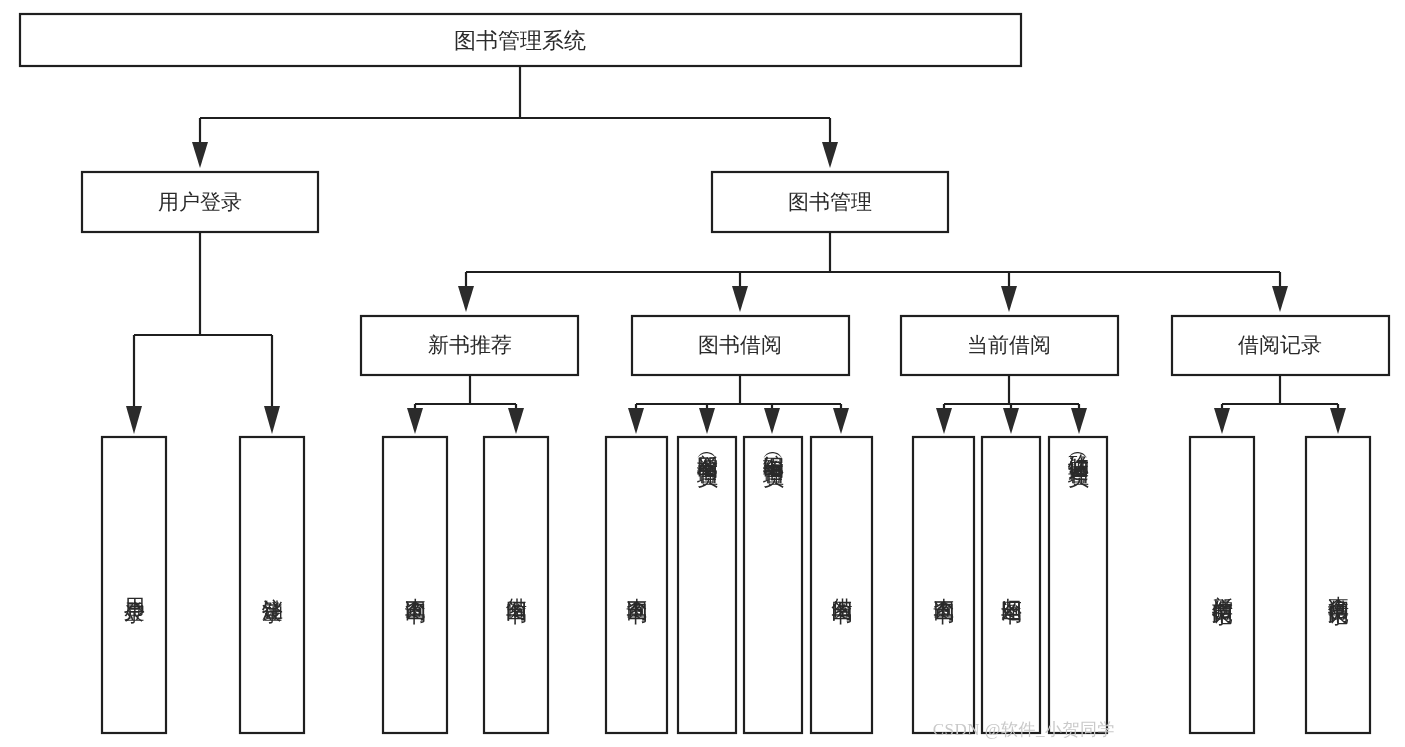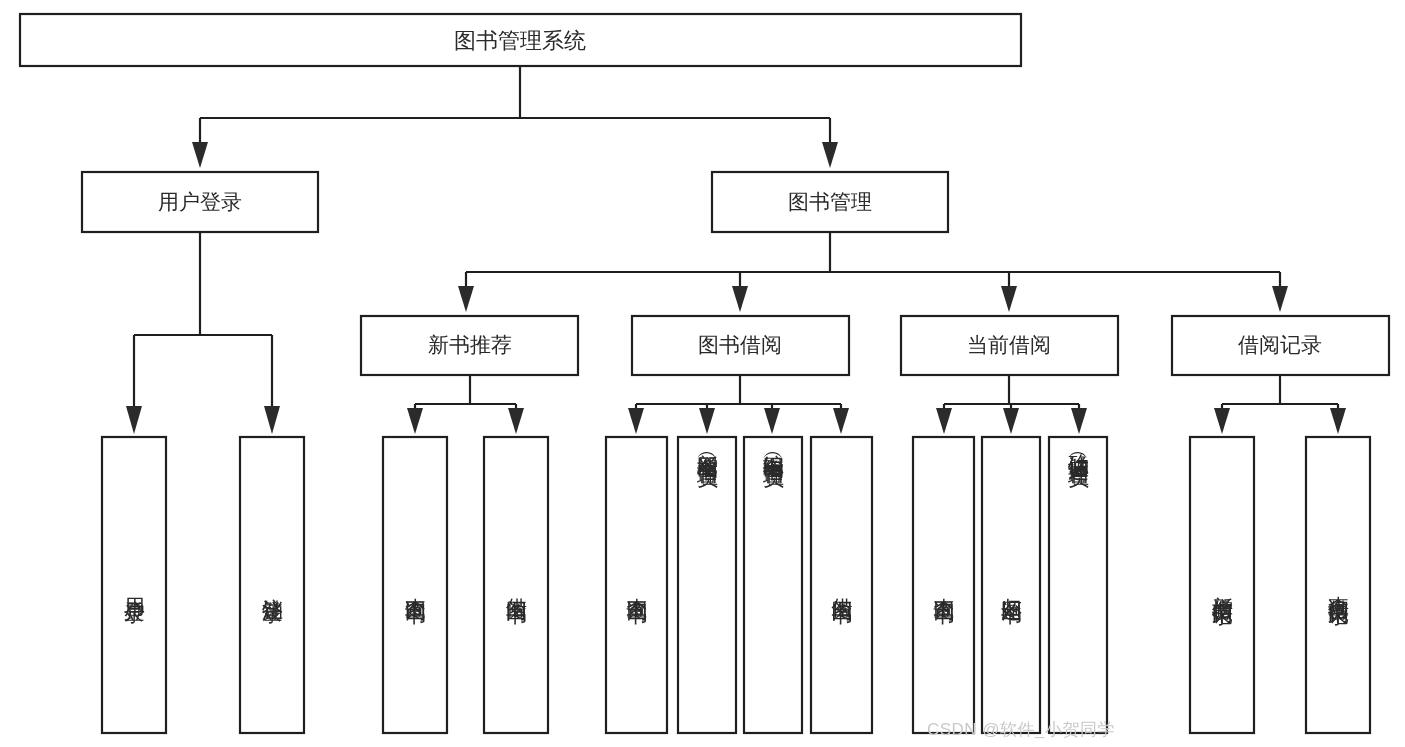--- a/index.html
+++ b/index.html
@@ -66,21 +66,21 @@
     font-size: 21px;
     color: #2a2a2a;
     line-height: 1.28;
     letter-spacing: 2px;
     white-space: nowrap;
   }
   #watermark {
     position: absolute;
     right: 8px;
     bottom: 6px;
-    font-family: Liberation Sans, sans-serif;
+    font-family: Liberation Serif, serif;
     font-size: 17px;
     color: #c9c9c9;
     white-space: nowrap;
     letter-spacing: 0.5px;
   }
 </style>
 </head>
 <body>
 
 <div id="diagram-root">

